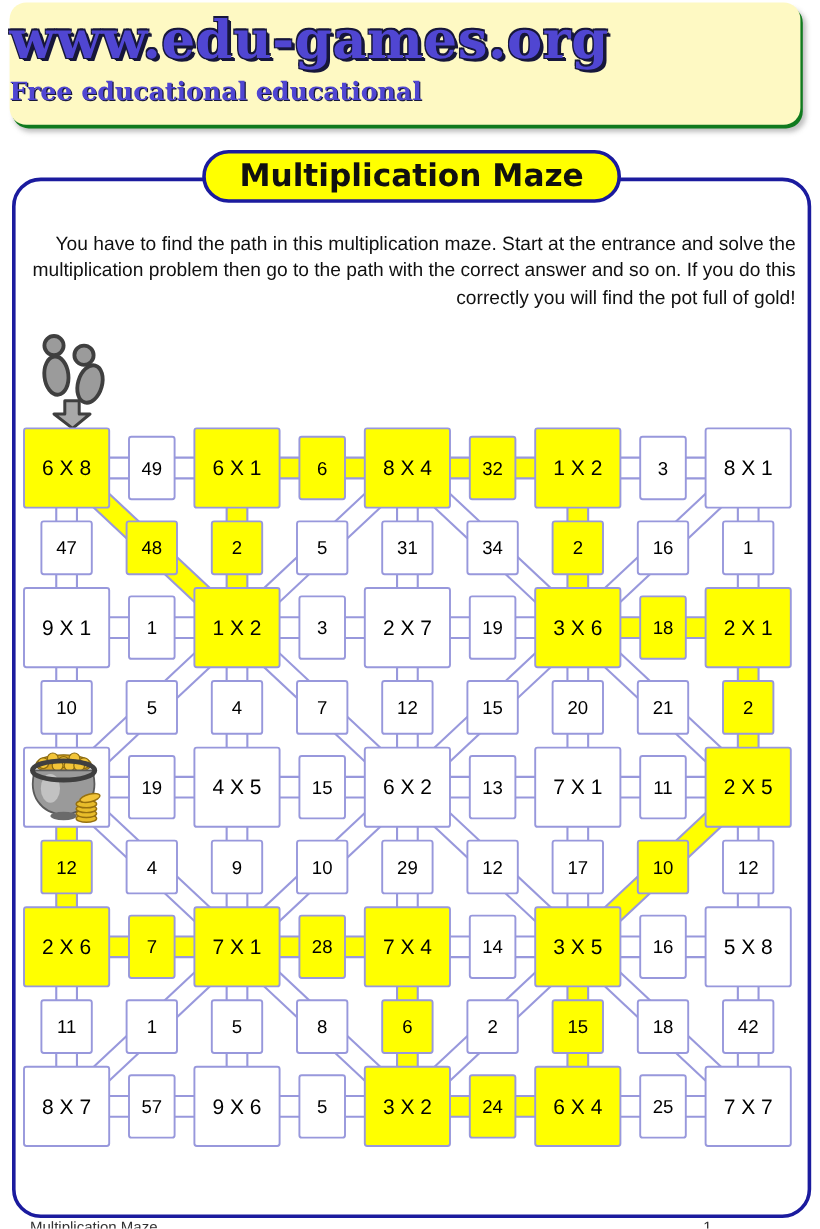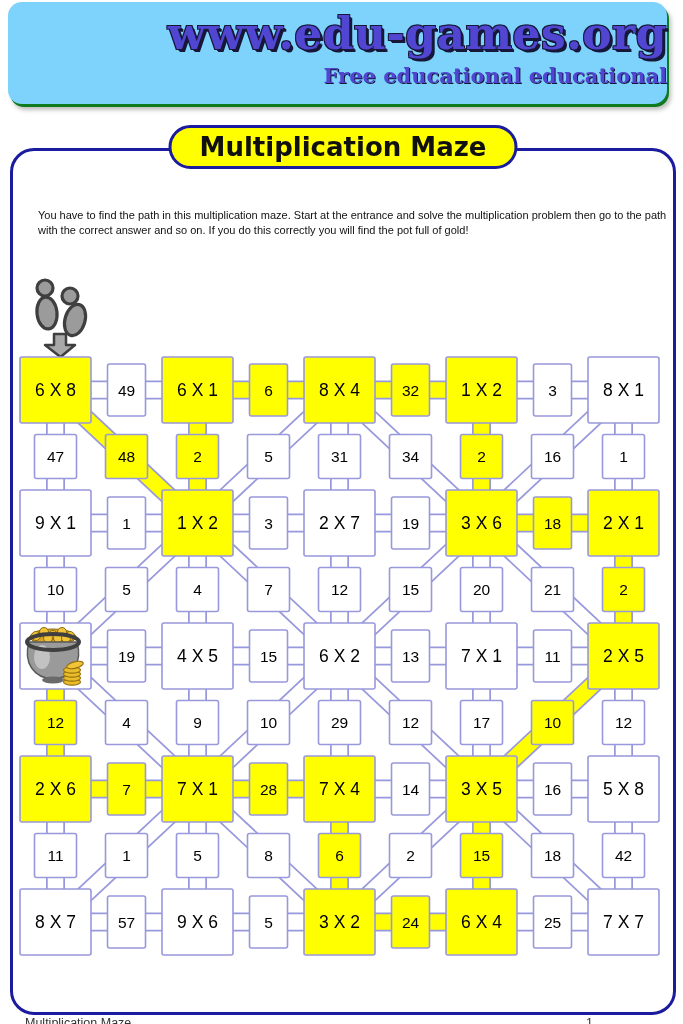--- a/index.html
+++ b/index.html
@@ -1,35 +1,35 @@
 <!DOCTYPE html>
 <html><head>
 <meta charset="utf-8">
 <style>
   html,body{margin:0;padding:0;background:#fff;}
   .page{position:relative;width:683px;height:1024px;background:#ffffff;overflow:hidden;
         font-family:"Liberation Sans",sans-serif;}
   
   .site-header{position:absolute;left:8px;top:2px;width:659px;height:102px;
-        background:#7dd3fc;border-radius:14px;text-align:right;
+        background:#fef9c3;border-radius:14px;text-align:left;
         box-shadow:2px 3px 0 #0f7a1e,4px 6px 4px rgba(110,110,110,.45);}
   .site-title{margin-top:6px;font-family:"DejaVu Serif",serif;font-weight:bold;font-size:44px;
         color:#5046d2;letter-spacing:.5px;
         text-shadow:2px 2px 0 #17173a,-1px -1px 0 #17173a,1px -1px 0 #17173a,-1px 1px 0 #17173a,3px 3px 0 #17173a;}
   .site-tagline{margin-top:4px;font-family:"DejaVu Serif",serif;font-weight:bold;font-size:21px;
         color:#5046d2;text-shadow:1px 1px 0 #17173a;}
   
   .sheet{position:absolute;left:10px;top:148px;width:660px;height:861px;background:#fff;
         border:3px solid #1b1b9e;border-radius:24px;}
   .sheet-title{position:absolute;left:50%;top:-26px;transform:translateX(-50%);
         background:#ffff00;border:3px solid #1b1b9e;border-radius:24px;padding:4px 28px;
         font-family:"DejaVu Sans",sans-serif;font-weight:bold;font-size:26px;color:#101010;
         white-space:nowrap;}
   .instructions{position:absolute;top:42px;left:50%;transform:translateX(-50%);width:640px;
-        margin:15px;text-align:left;font-size:11px;line-height:1.4;color:#111;}
+        margin:0;text-align:right;font-size:16px;line-height:1.4;color:#111;}
   .entrance{position:absolute;left:17px;top:125px;width:66px;height:86px;}
   .maze{position:absolute;left:2px;top:194px;}
   
   .footer{position:absolute;left:0;top:1016px;width:683px;font-size:12.5px;color:#333;}
   .footer .f-left{position:absolute;left:25px;top:0;}
   .footer .f-right{position:absolute;left:586px;top:0;}
 </style>
 </head>
 <body>
 

